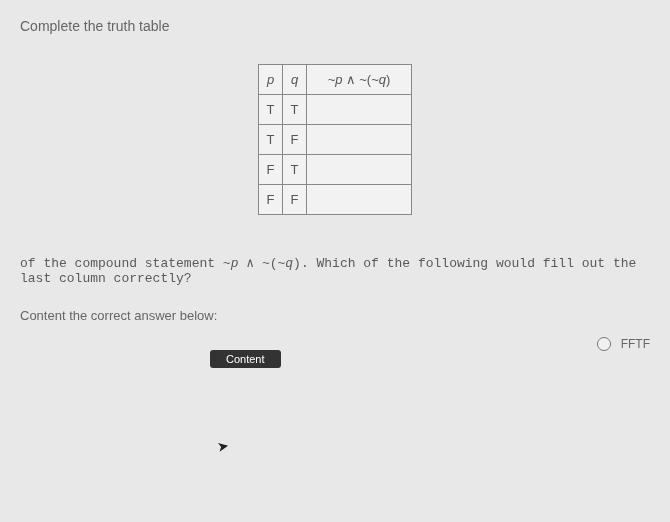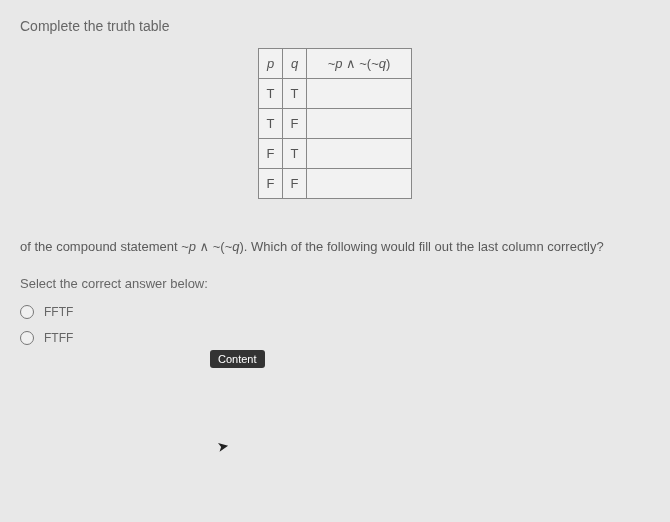--- a/index.html
+++ b/index.html
@@ -9,21 +9,21 @@
       background: #e8e8e8;
       font-family: Arial, Helvetica, sans-serif;
       color: #555;
       position: relative;
       overflow: hidden;
       padding: 18px 20px;
     }
     .question-title {
       font-size: 14px;
       color: #666;
-      margin-bottom: 14px;
+      margin-bottom: 30px;
     }
     .table-wrap {
       display: flex;
       justify-content: center;
       margin-bottom: 40px;
     }
     table {
       border-collapse: collapse;
       background: #f2f2f2;
     }
@@ -35,37 +35,38 @@
       color: #555;
     }
     .col-pq { width: 24px; height: 30px; }
     .col-expr { width: 105px; height: 30px; }
     .ital { font-style: italic; }
     .statement-line {
       font-size: 13px;
       color: #5a5a5a;
       margin-bottom: 6px;
       position: relative;
+      font-family: Liberation Mono, monospace;
     }
     .tooltip {
       position: absolute;
       left: 210px;
       top: 350px;
       background: #333;
       color: #fff;
       font-size: 11px;
-      padding: 3px 8px;
+      padding: 3px 16px;
       border-radius: 3px;
     }
     .instr {
       font-size: 13px;
       color: #666;
       margin: 22px 0 14px 0;
     }
-    .options { display: flex; flex-direction: column; gap: 12px; }
+    .options { display: flex; flex-direction: column; gap: 12px; align-items: flex-end; }
     .opt {
       display: flex;
       align-items: center;
       gap: 10px;
       font-size: 12px;
       color: #666;
       cursor: pointer;
     }
     .radio {
       width: 14px; height: 14px;
@@ -122,26 +123,22 @@
   </tbody>
     </table>
 </div>
 
 <div class="statement-line">
   <span>of the compound statement ~</span><span class="ital">p</span><span> ∧ ~(~</span><span class="ital">q</span><span>). Which of the following would fill out the last column correctly?</span>
 </div>
 
 <div class="tooltip">Content</div>
 
-<div class="instr">Select the correct answer below:</div>
+<div class="instr">Content the correct answer below:</div>
 
 <div class="options">
   <label class="opt">
     <span class="radio"></span>
     <span>FFTF</span>
   </label>
-  <label class="opt">
-    <span class="radio"></span>
-    <span>FTFF</span>
-  </label>
 </div>
 
 <div class="cursor">➤</div>
 
 </body></html>

